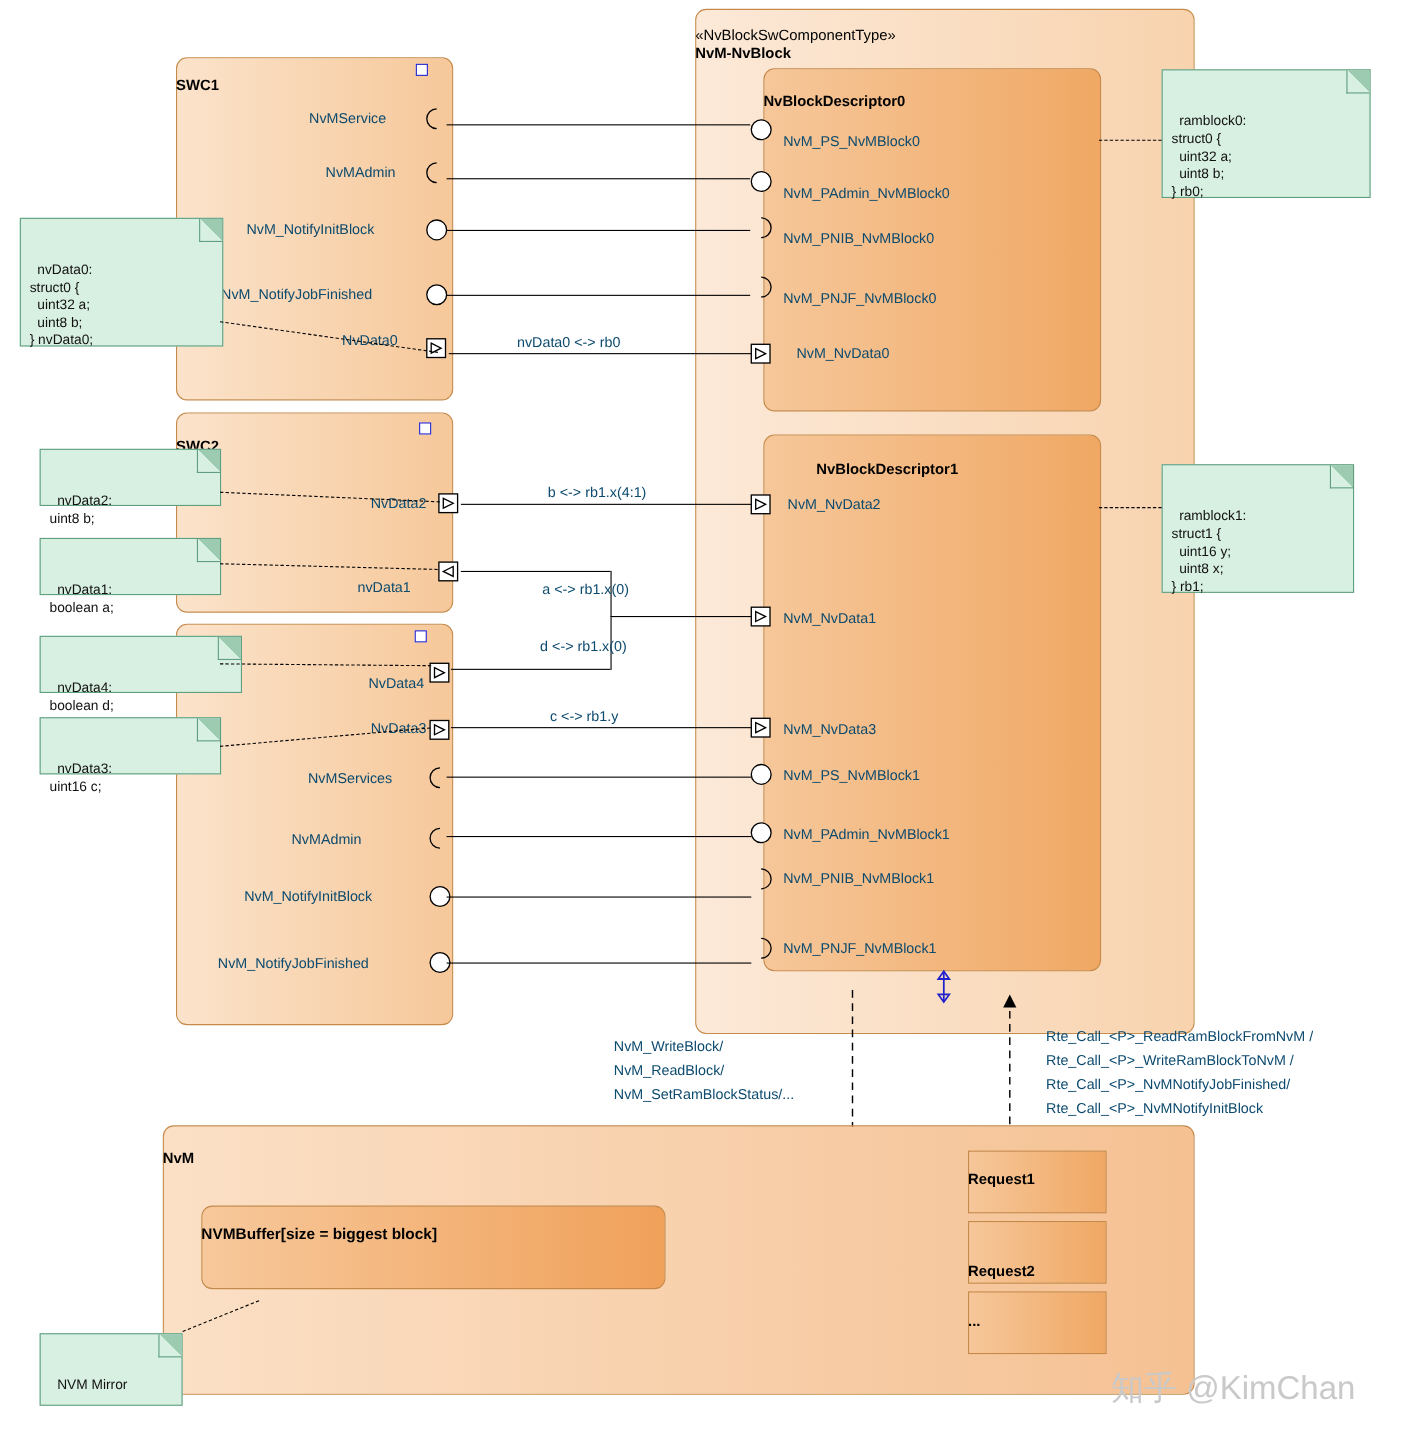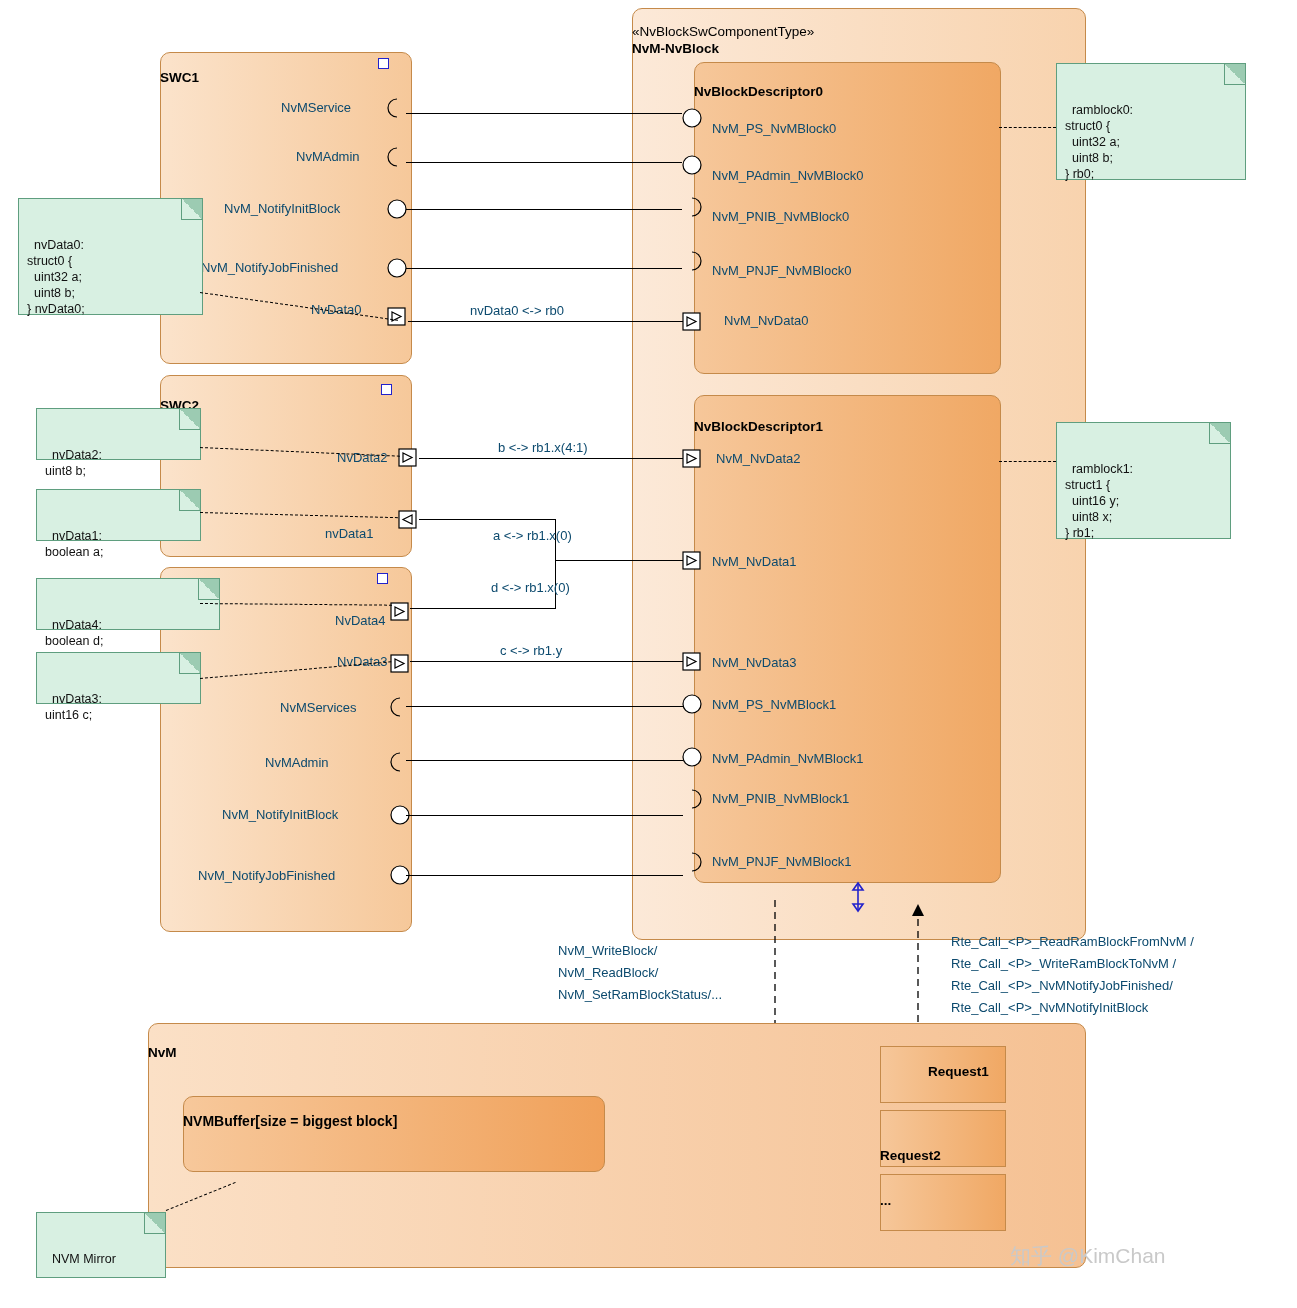--- a/index.html
+++ b/index.html
@@ -23,21 +23,21 @@
         white-space:pre;}
   .note .fold{position:absolute;top:0;right:0;width:20px;height:20px;
         background:linear-gradient(45deg,#d8f0e2 50%,#9ccbb2 50%);border-left:1px solid #5f9e7f;border-bottom:1px solid #5f9e7f;}
   .ttl{position:absolute;font-weight:bold;font-size:13.5px;color:#000;}
   .lbl{position:absolute;font-size:13px;color:#0c4a6e;white-space:nowrap;}
   .line{position:absolute;background:#000;}
   .hline{height:1px;}
   .vline{width:1px;}
   .dash-h{position:absolute;height:0;border-top:1px dashed #000;}
   .sq{position:absolute;width:9px;height:9px;border:1.5px solid #2222cc;background:#fff;}
-  .wm{position:absolute;font-size:21px;color:#c9c9c9;font-family:"Liberation Sans",sans-serif;}
+  .wm{position:absolute;font-size:30px;color:#c9c9c9;font-family:"Liberation Sans",sans-serif;}
   svg{overflow:visible;}
 </style>
 </head>
 <body>
 
 <div class="nvblock" style="left:632px;top:8px;width:452px;height:930px;"></div>
 <div class="ttl" style="left:632px;top:24px;width:452px;font-weight:normal;">«NvBlockSwComponentType»</div>
 <div class="ttl" style="left:632px;top:41px;width:452px;">NvM-NvBlock</div>
 
 <div class="descriptor" style="left:694px;top:62px;width:305px;height:310px;"></div>
@@ -52,21 +52,21 @@
 <svg class="abs" style="left:680px;top:100px;width:30px;height:240px;">
   <circle cx="12" cy="18" r="9" fill="#fff" stroke="#000" stroke-width="1.2"></circle>
   <circle cx="12" cy="65" r="9" fill="#fff" stroke="#000" stroke-width="1.2"></circle>
   <path d="M12 98 a9 9 0 0 1 0 18" fill="none" stroke="#000" stroke-width="1.2"></path>
   <path d="M12 152 a9 9 0 0 1 0 18" fill="none" stroke="#000" stroke-width="1.2"></path>
   <rect x="3" y="213" width="17" height="17" fill="#fff" stroke="#000" stroke-width="1.2"></rect>
   <path d="M7 217 l9 4.5 l-9 4.5 z" fill="#fff" stroke="#000" stroke-width="1.2"></path>
 </svg>
 
 <div class="descriptor" style="left:694px;top:395px;width:305px;height:486px;"></div>
-<div class="ttl" style="left:694px;top:419px;width:313px;">NvBlockDescriptor1</div>
+<div class="ttl" style="left:694px;top:419px;width:313px;padding-left:48px;">NvBlockDescriptor1</div>
 
 <div class="lbl" style="left:716px;top:451px;">NvM_NvData2</div>
 <div class="lbl" style="left:712px;top:554px;">NvM_NvData1</div>
 <div class="lbl" style="left:712px;top:655px;">NvM_NvData3</div>
 <div class="lbl" style="left:712px;top:697px;">NvM_PS_NvMBlock1</div>
 <div class="lbl" style="left:712px;top:751px;">NvM_PAdmin_NvMBlock1</div>
 <div class="lbl" style="left:712px;top:791px;">NvM_PNIB_NvMBlock1</div>
 <div class="lbl" style="left:712px;top:854px;">NvM_PNJF_NvMBlock1</div>
 
 <svg class="abs" style="left:680px;top:440px;width:30px;height:440px;">
@@ -242,21 +242,21 @@
 Rte_Call_&lt;P&gt;_NvMNotifyJobFinished/
 Rte_Call_&lt;P&gt;_NvMNotifyInitBlock</div>
 
 <div class="nvm" style="left:148px;top:1023px;width:936px;height:243px;"></div>
 <div class="ttl" style="left:148px;top:1045px;width:936px;">NvM</div>
 
 <div class="buffer" style="left:183px;top:1096px;width:420px;height:74px;"></div>
 <div class="ttl" style="left:183px;top:1113px;width:420px;font-size:14px;">NVMBuffer[size = biggest block]</div>
 
 <div class="request" style="left:880px;top:1046px;width:124px;height:55px;"></div>
-<div class="ttl" style="left:880px;top:1064px;width:124px;padding-left:48px;">Request1</div>
+<div class="ttl" style="left:880px;top:1064px;width:124px;">Request1</div>
 <div class="request" style="left:880px;top:1110px;width:124px;height:55px;"></div>
 <div class="ttl" style="left:880px;top:1129px;width:124px;margin-top:19px;">Request2</div>
 <div class="request" style="left:880px;top:1174px;width:124px;height:55px;"></div>
 <div class="ttl" style="left:880px;top:1193px;width:124px;">...</div>
 
 <div class="note" style="left:36px;top:1212px;width:130px;height:66px;">
   <div class="fold"></div>
   <span>NVM Mirror</span>
 </div>
 <div class="dash-h" style="left:166px;top:1210px;width:75px;transform:rotate(-22deg);transform-origin:left center;"></div>

